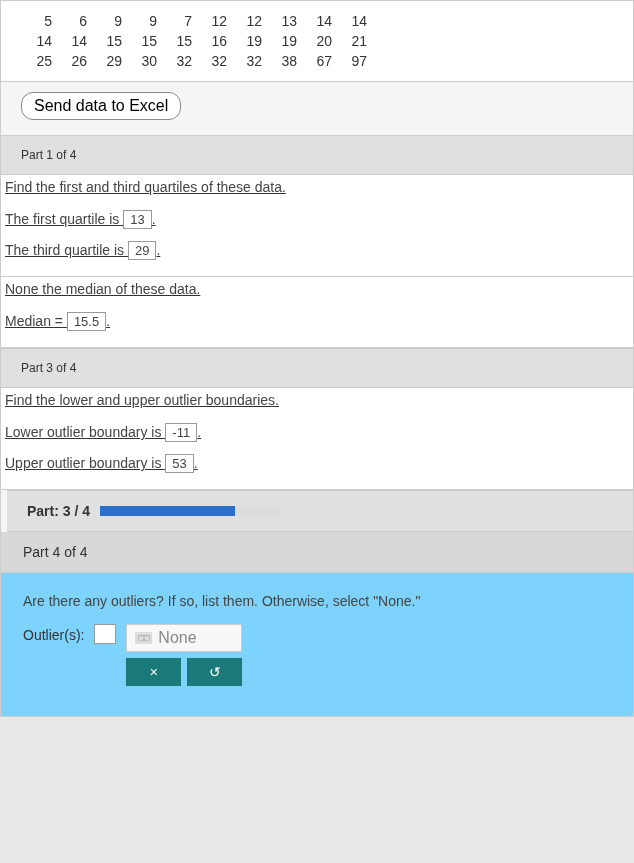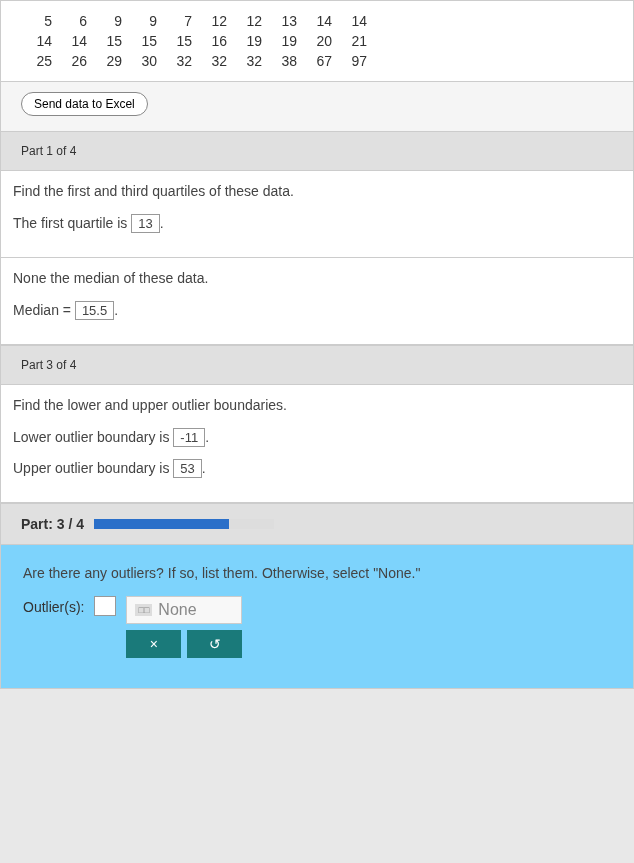--- a/index.html
+++ b/index.html
@@ -30,34 +30,35 @@
       padding: 2px 4px;
       font-size: 14px;
     }
     .send-btn {
       display: inline-block;
       margin: 10px 20px 15px 20px;
       padding: 4px 12px;
       border: 1px solid #888;
       border-radius: 12px;
       background: #fff;
-      font-size: 12px;
+      font-size: 16px;
       cursor: pointer;
     }
     .part-header {
       background: #e0e0e0;
       padding: 12px 20px;
       border-top: 1px solid #ccc;
       border-bottom: 1px solid #ccc;
       font-size: 12px;
     }
     .part-body {
       background: #fff;
-      padding: 12px;
-      border-bottom: 1px solid #ccc;
+      padding: 4px;
+      border-bottom: 1px solid #ccc;
+      text-decoration: underline;
     }
     .prompt {
       margin-bottom: 15px;
       color: #444;
     }
     .answer-line {
       margin-bottom: 12px;
       color: #444;
     }
     .answer-box {
@@ -70,20 +71,21 @@
       font-size: 13px;
     }
     .progress-row {
       background: #e0e0e0;
       padding: 12px 20px;
       border-top: 1px solid #ccc;
       border-bottom: 1px solid #ccc;
       display: flex;
       align-items: center;
       gap: 10px;
+      margin-left: 6px;
     }
     .progress-label {
       font-weight: bold;
       font-size: 14px;
     }
     .progress-bar {
       width: 180px;
       height: 10px;
       background: #ddd;
       position: relative;
@@ -205,20 +207,23 @@
 
   <button class="send-btn">Send data to Excel</button>
 
   
   <div class="part-header">Part 1 of 4</div>
   <div class="part-body">
     <div class="prompt">Find the first and third quartiles of these data.</div>
     <div class="answer-line">
       <span>The first quartile is </span><span class="answer-box">13</span><span>.</span>
     </div>
+    <div class="answer-line">
+      <span>The third quartile is </span><span class="answer-box">29</span><span>.</span>
+    </div>
   </div>
 
   
   <div class="part-body">
     <div class="prompt">None the median of these data.</div>
     <div class="answer-line">
       <span>Median = </span><span class="answer-box">15.5</span><span>.</span>
     </div>
   </div>
 
@@ -236,20 +241,21 @@
 
   
   <div class="progress-row">
     <span class="progress-label">Part: 3 / 4</span>
     <div class="progress-bar">
       <div class="progress-fill"></div>
     </div>
   </div>
 
   
+  <div class="part4-header">Part 4 of 4</div>
   <div class="part4-body">
     <div class="prompt">Are there any outliers? If so, list them. Otherwise, select "None."</div>
     <div class="outlier-row">
       <span class="outlier-label">Outlier(s):</span>
       <input class="outlier-input" style="">
       <div class="button-group">
         <div class="none-row">
           <span class="none-badge">□□</span>
           <span class="none-text">None</span>
         </div>

